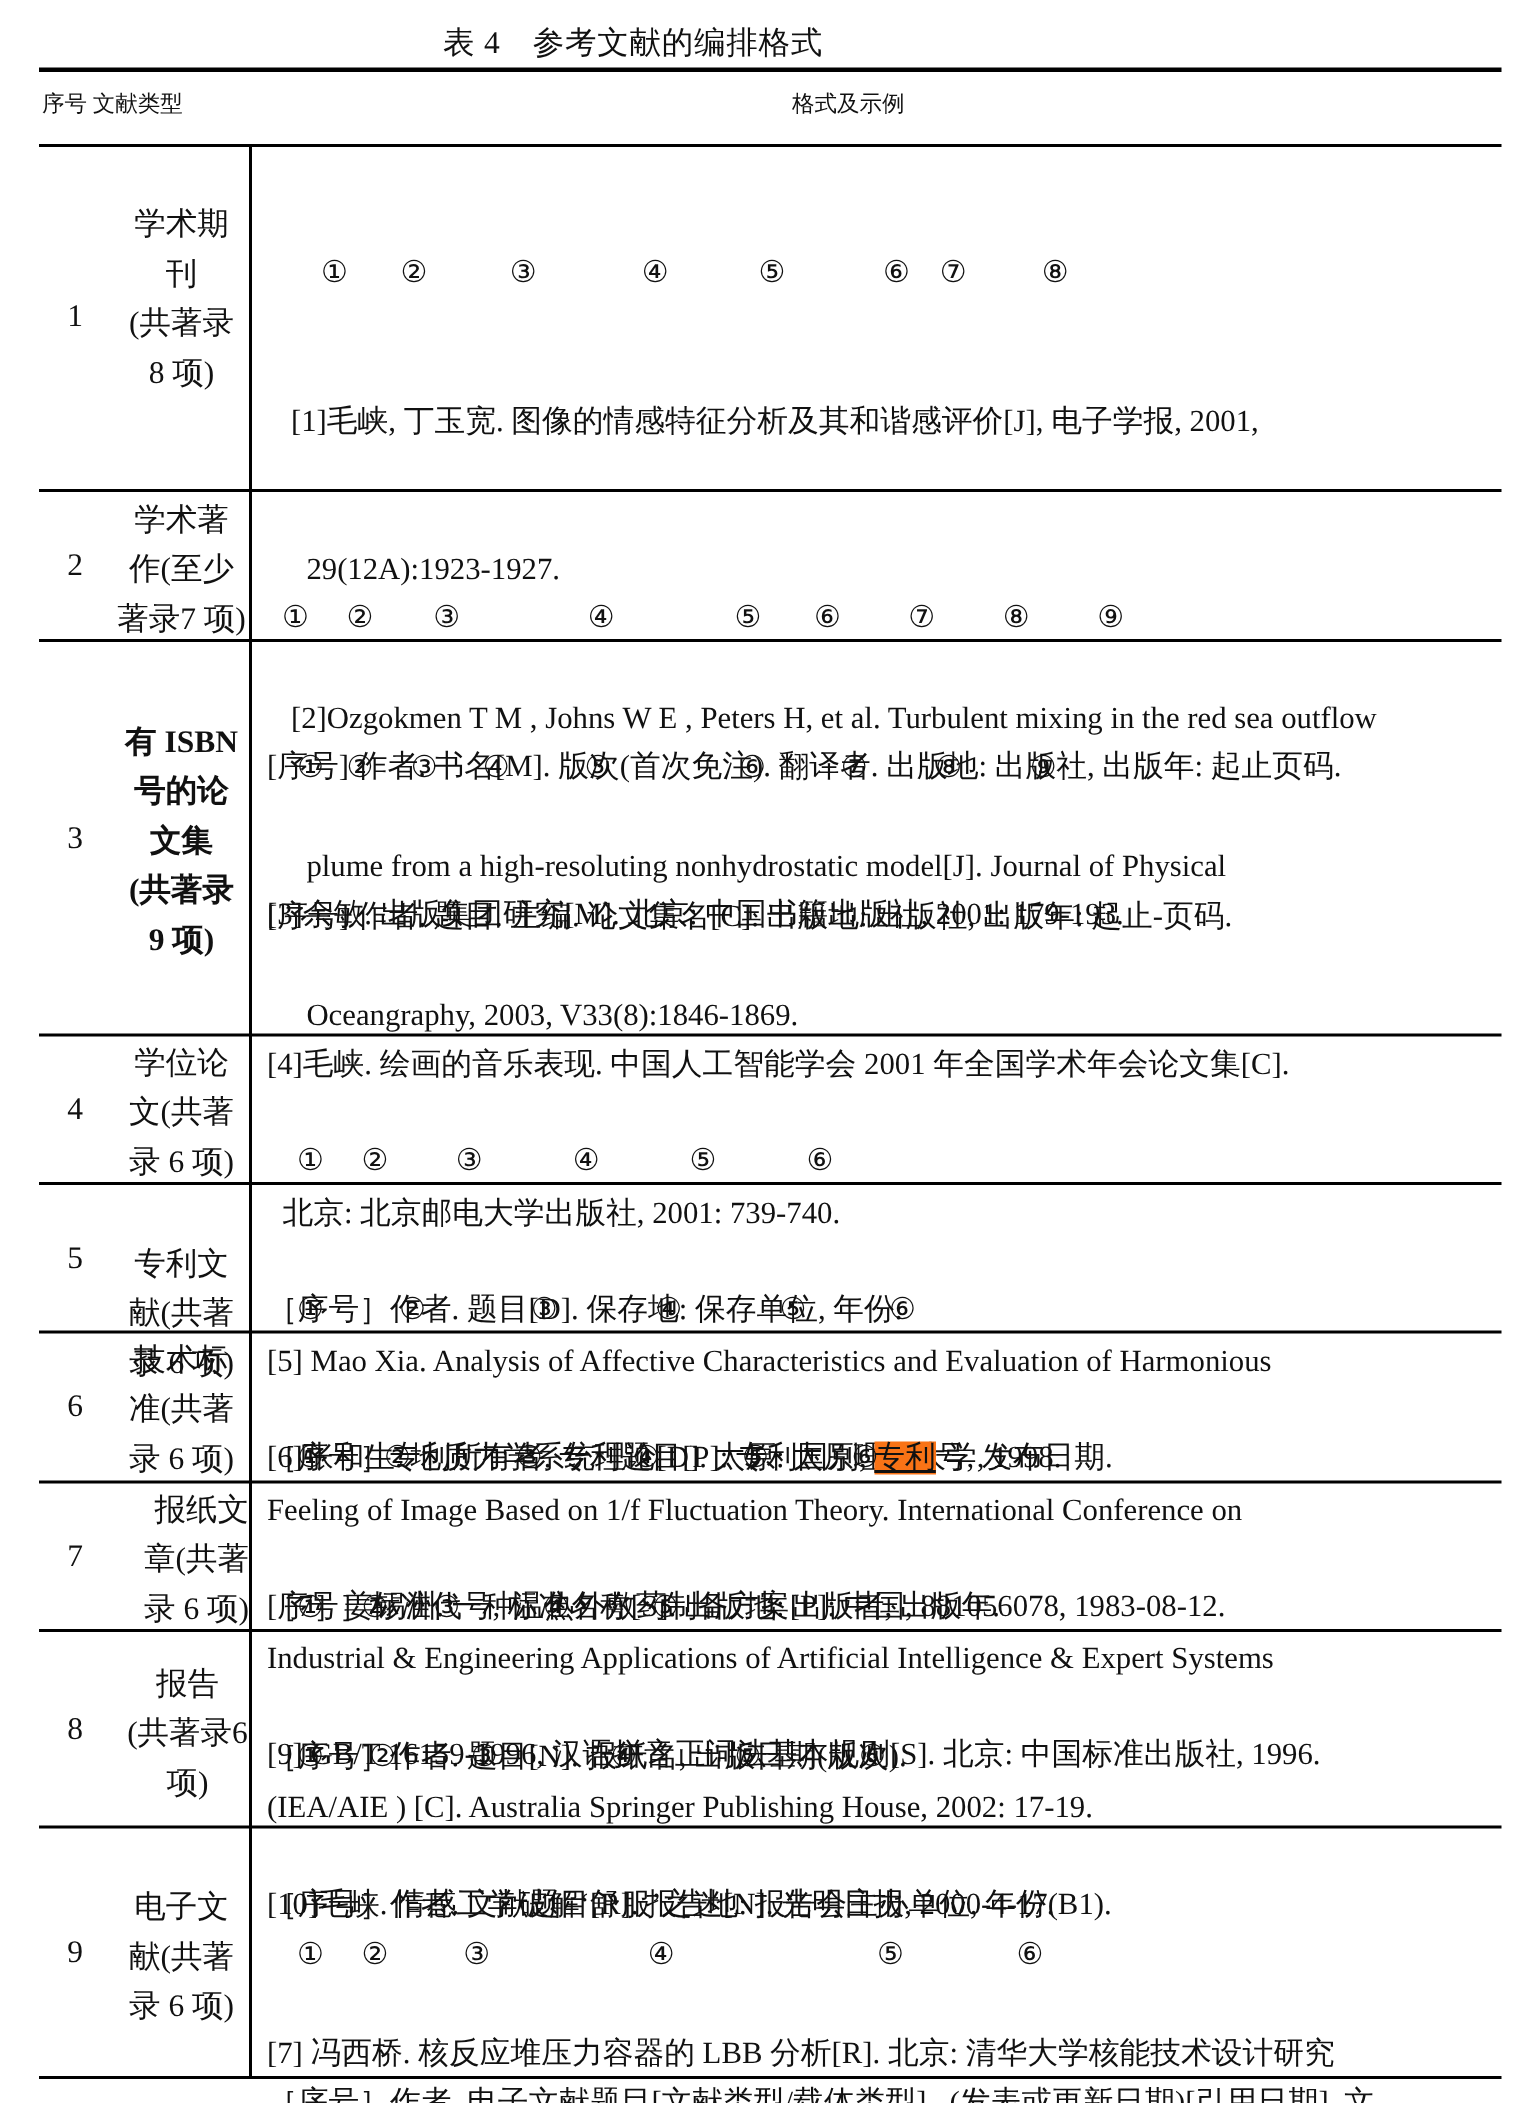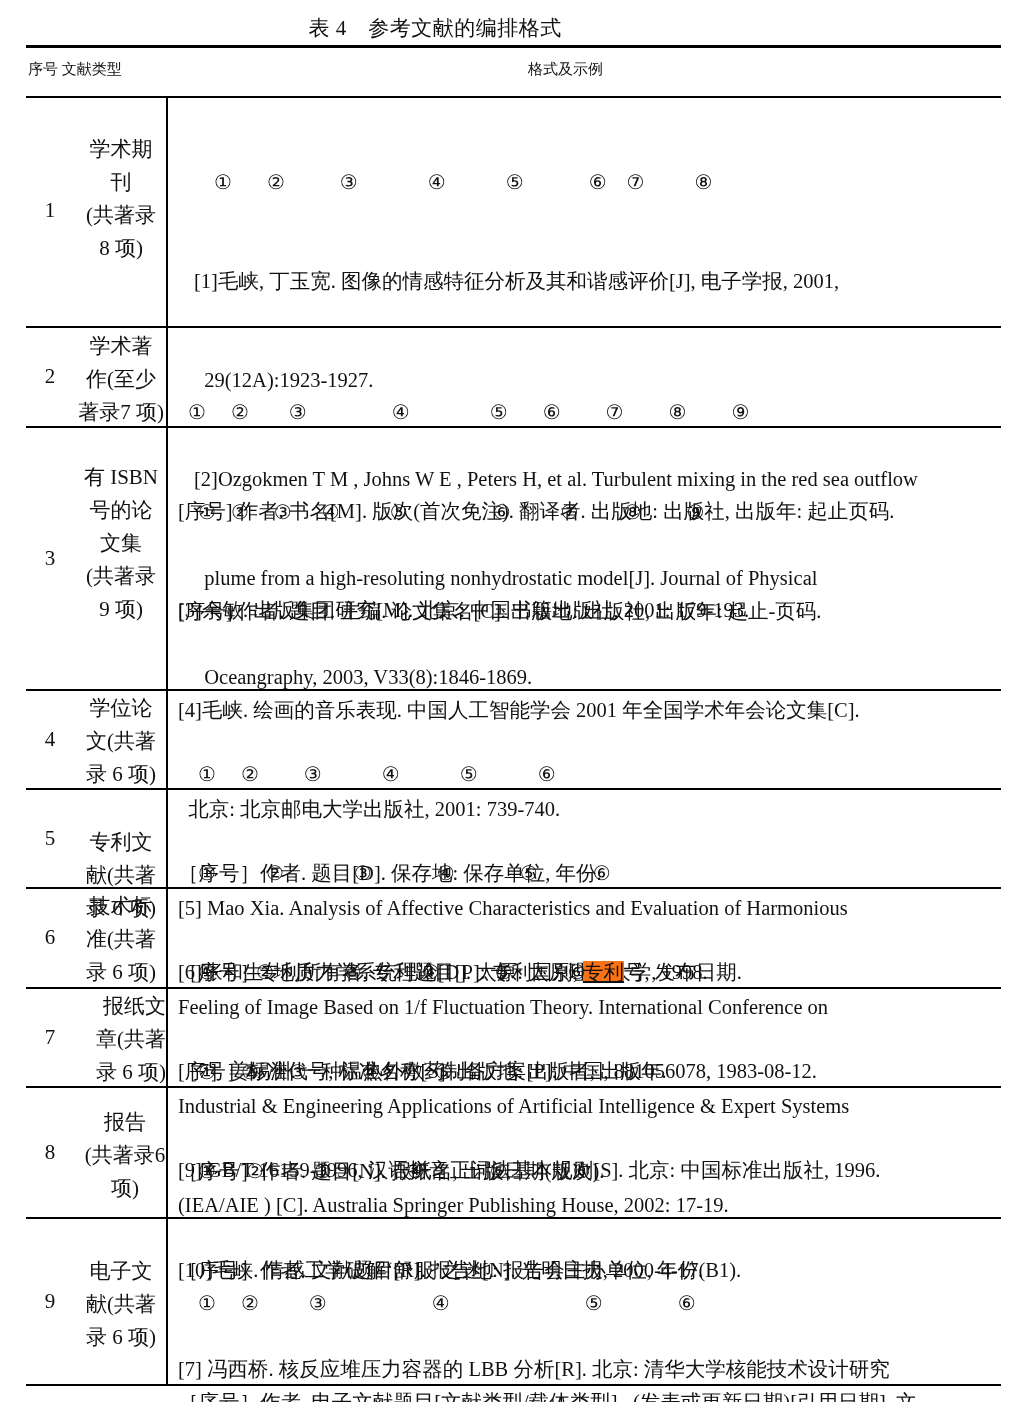--- a/index.html
+++ b/index.html
@@ -1,19 +1,19 @@
 <!DOCTYPE html>
 <html><head>
 <meta charset="utf-8">
 <style>
   html, body { margin:0; padding:0; background:#ffffff; }
   body { width:1022px; height:1402px; position:relative; overflow:hidden;
          font-family:"Liberation Serif","DejaVu Serif",serif; color:#111; }
   .caption { position:absolute; top:14px; left:0; width:844px; text-align:center;
-             font-size:21px; letter-spacing:0.5px;padding-left:13px; }
+             font-size:21px; letter-spacing:0.5px; }
   .hline { position:absolute; left:26px; width:975px; background:#000; }
   .vline { position:absolute; left:166px; width:2px; background:#000; }
   .hdr { position:absolute; top:60px; font-size:15px; }
   .row { position:absolute; left:26px; width:975px; }
   .num { position:absolute; left:0; width:48px; text-align:center; font-size:21px; }
   .type { position:absolute; left:50px; width:90px; text-align:center; font-size:21px; line-height:33px; }
   .content { position:absolute; left:152px; width:822px; font-size:20.5px; line-height:33px; white-space:pre; }
   .line { display:block; height:33px; }
   .marks { display:block; height:33px; white-space:pre; font-size:20px; }
   .hl { background:#f97316;text-decoration:underline; }
@@ -67,21 +67,21 @@
   </div>
   <div class="content" style="top:2px;">
     <span class="marks">  ①     ②        ③                 ④                ⑤       ⑥         ⑦         ⑧         ⑨</span>
     <span class="line">[序号] 作者. 书名[M]. 版次(首次免注). 翻译者. 出版地: 出版社, 出版年: 起止页码.</span>
     <span class="line">[3]余敏. 出版集团研究[M]. 北京: 中国书籍出版社, 2001: 179-193.</span>
   </div>
 </div>
 
 <div class="row" style="top:428px;height:261px;">
   <div class="num" style="top:118px;">3</div>
-  <div class="type" style="top:33px;">
+  <div class="type" style="top:50px;font-weight:bold;">
     <span class="line">有 ISBN</span>
     <span class="line">号的论</span>
     <span class="line">文集</span>
     <span class="line">(共著录</span>
     <span class="line">9 项)</span>
   </div>
   <div class="content" style="top:2px;">
     <span class="marks">    ①   ②     ③      ④          ⑤                 ⑥          ⑦         ⑧         ⑨</span>
     <span class="line">[序号] 作者. 题目. 主编. 论文集名[C]. 出版地: 出版社, 出版年: 起止-页码.</span>
     <span class="line">[4]毛峡. 绘画的音乐表现. 中国人工智能学会 2001 年全国学术年会论文集[C].</span>

